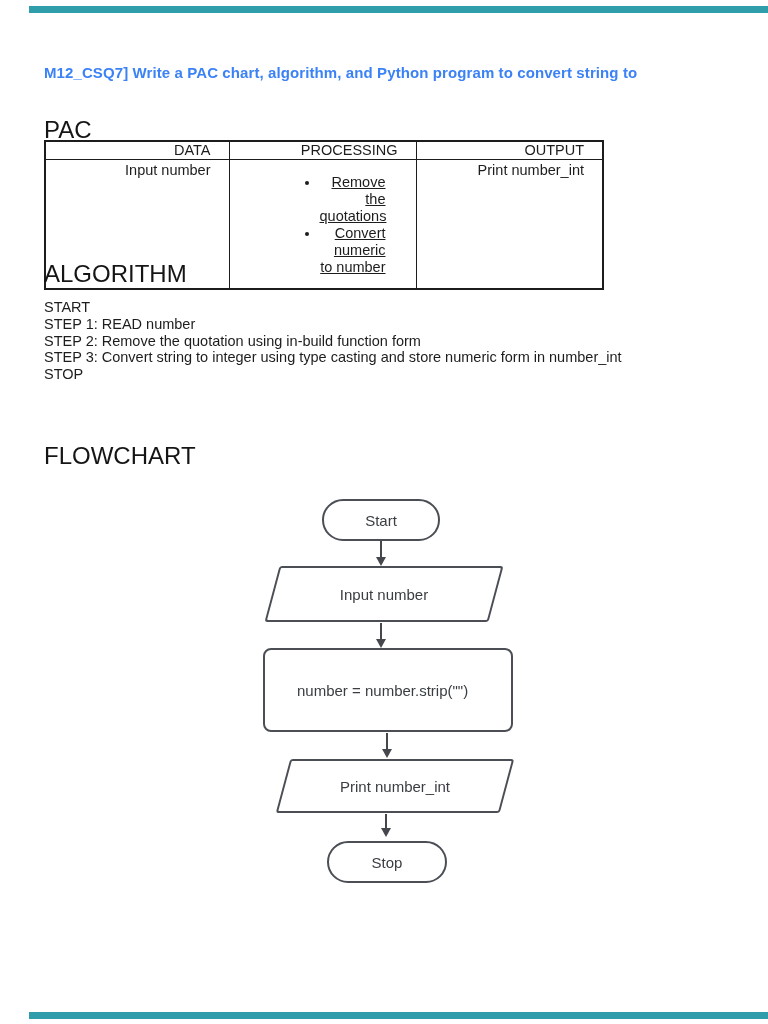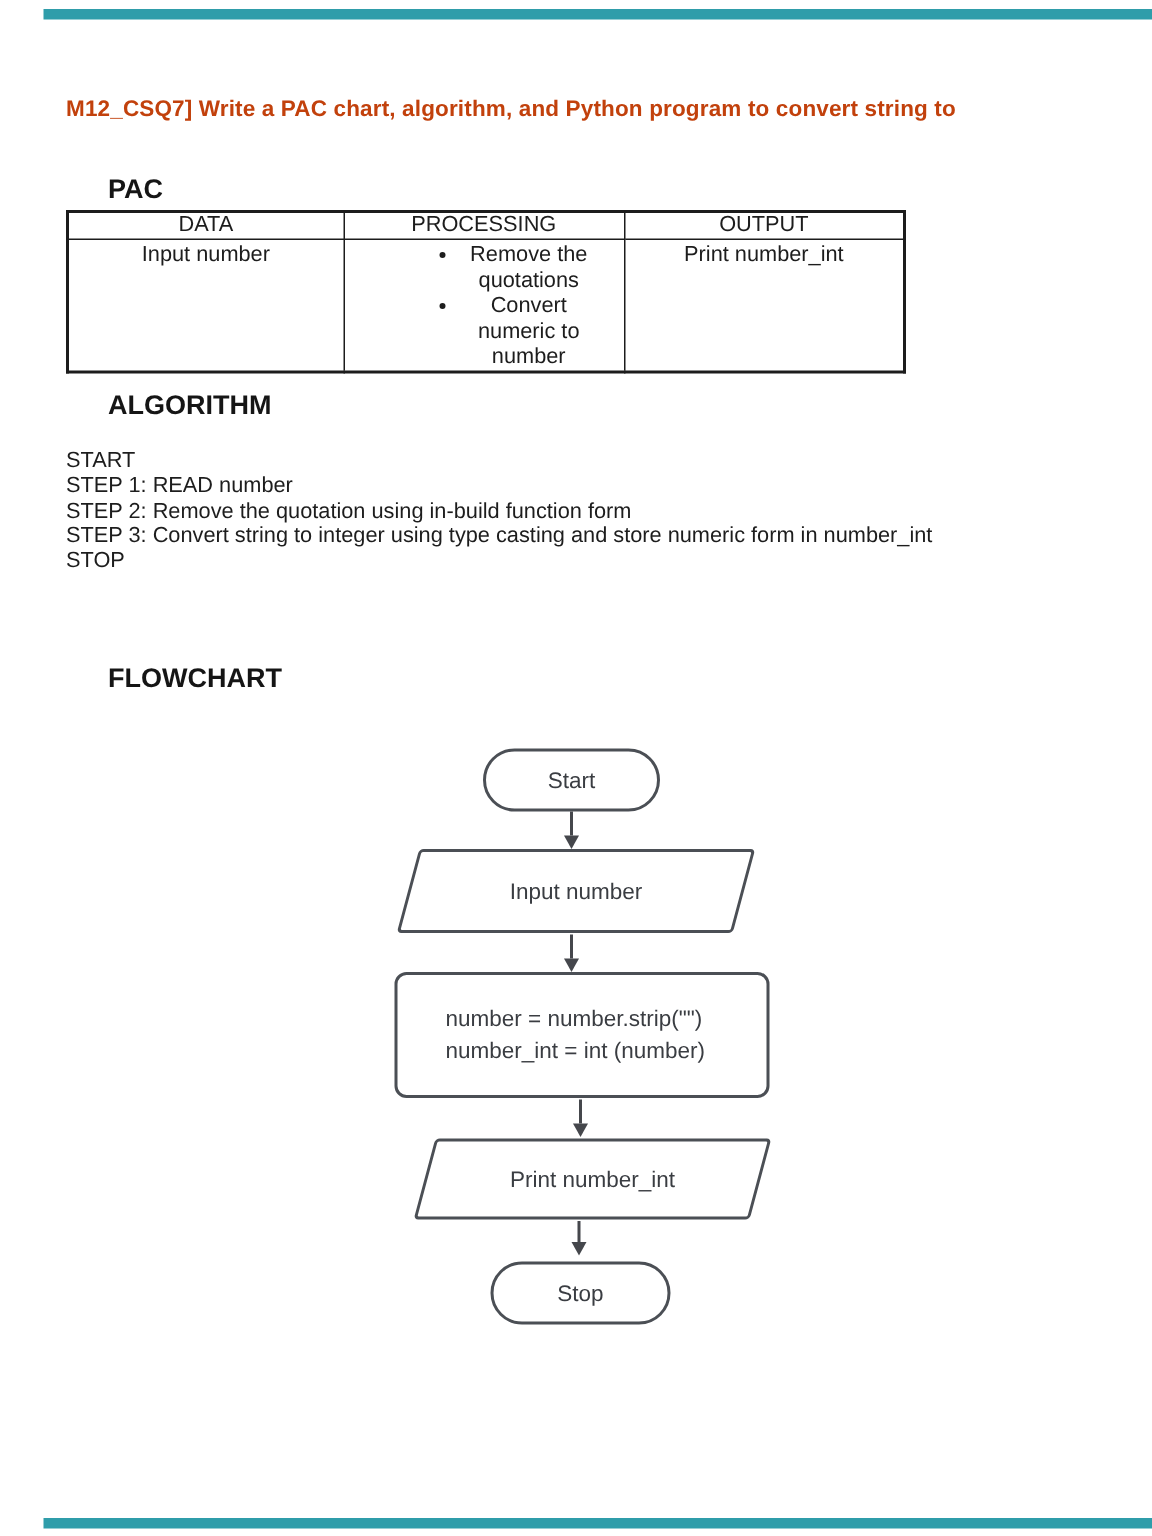--- a/index.html
+++ b/index.html
@@ -9,33 +9,33 @@
   }
   .abs{position:absolute;}
 
   
   .edge-bar{position:absolute;left:29px;width:739px;height:7px;background:#2f9daa;}
   .edge-bar.top{top:6px;}
   .edge-bar.bottom{top:1012px;}
 
   
   .doc-title{left:44px;top:62px;width:660px;font-size:15px;font-weight:bold;
-    line-height:22px;color:#c2410c;letter-spacing:0.1px;}
+    line-height:22px;color:#3b82f6;letter-spacing:0.1px;}
 
-  .section-heading{font-size:18px;font-weight:bold;color:#151515;margin-left:28px;}
+  .section-heading{font-size:24px;font-weight:normal;color:#151515;}
 
   
   table.pac{border-collapse:collapse;table-layout:fixed;position:absolute;
     left:44px;top:140px;width:558px;border:2px solid #1c1c1c;}
   table.pac td,table.pac th{border:1px solid #1c1c1c;font-size:14.5px;
-    font-weight:normal;text-align:center;vertical-align:top;padding:0 18px;
+    font-weight:normal;text-align:right;vertical-align:top;padding:0 18px;
     line-height:16.5px;color:#1d1d1d;}
   table.pac tr.hdr td{height:15px;}
   table.pac tr.body td{height:68px;padding-top:2px;}
-  table.pac ul{margin:0;padding-left:60px;}
+  table.pac ul{margin:12px;padding-left:60px;text-decoration:underline;}
   table.pac li{line-height:17px;}
 
   
   .algo-lines{left:44px;top:299px;width:700px;font-size:14.5px;line-height:16.8px;
     color:#1d1d1d;}
 
   
   .fc-shape{position:absolute;background:#ffffff;border:2px solid #4b4f55;box-sizing:border-box;}
   .fc-label{position:absolute;display:flex;align-items:center;justify-content:center;
     font-size:15px;color:#3a3d42;}
@@ -105,21 +105,20 @@
 
 <div class="fc-shape para" style="left:272px;top:566px;width:224px;height:56px;"></div>
 <div class="fc-label" style="left:272px;top:566px;width:224px;height:56px;">Input number</div>
 
 <div class="fc-line" style="left:380px;top:623px;height:16px;"></div>
 <div class="fc-head" style="left:376px;top:639px;"></div>
 
 <div class="fc-shape proc" style="left:263px;top:648px;width:250px;height:84px;"></div>
 <div class="proc-text">
   <div>number = number.strip("")</div>
-  <div>number_int = int (number)</div>
 </div>
 
 <div class="fc-line" style="left:386px;top:733px;height:16px;"></div>
 <div class="fc-head" style="left:382px;top:749px;"></div>
 
 <div class="fc-shape para" style="left:283px;top:759px;width:224px;height:54px;"></div>
 <div class="fc-label" style="left:283px;top:759px;width:224px;height:54px;">Print number_int</div>
 
 <div class="fc-line" style="left:385px;top:814px;height:14px;"></div>
 <div class="fc-head" style="left:381px;top:828px;"></div>

